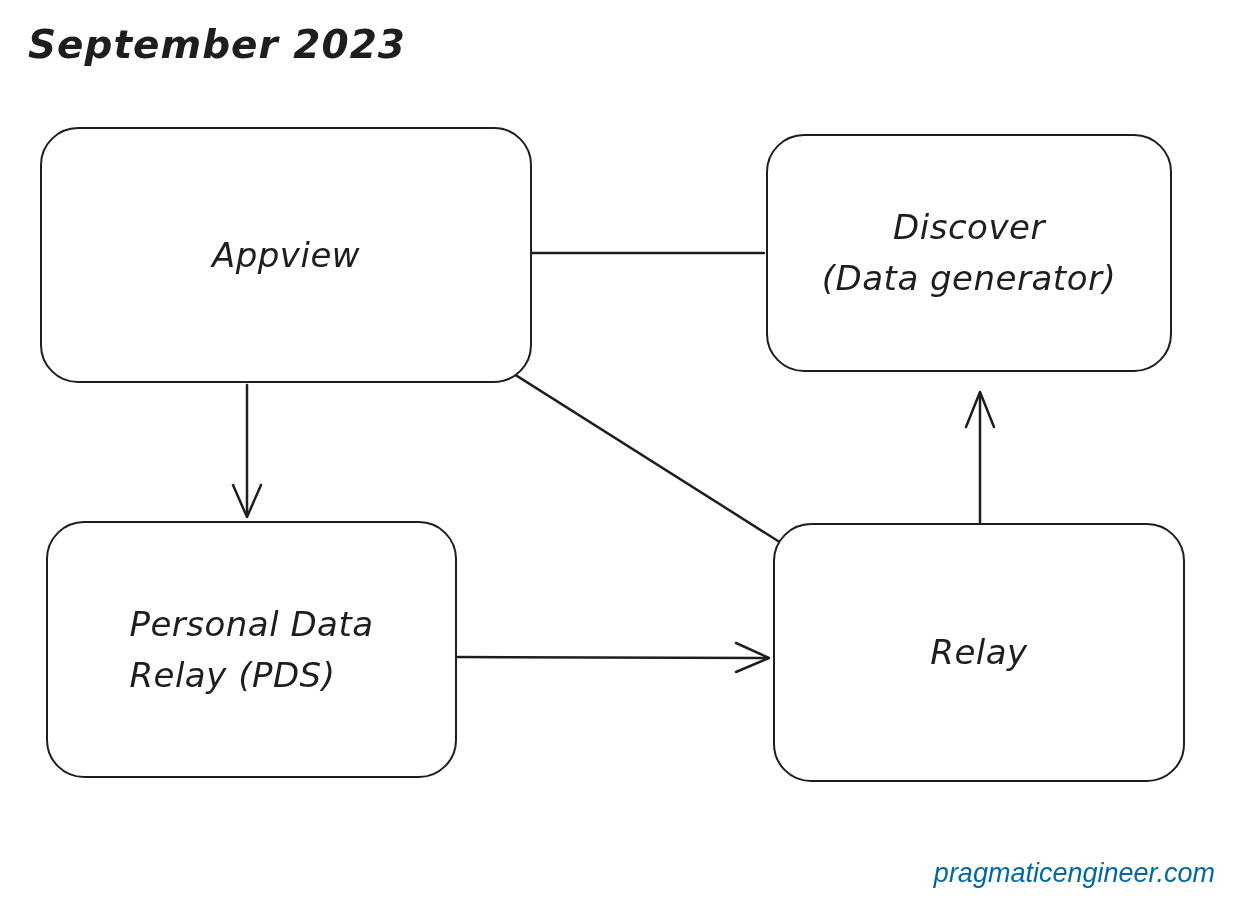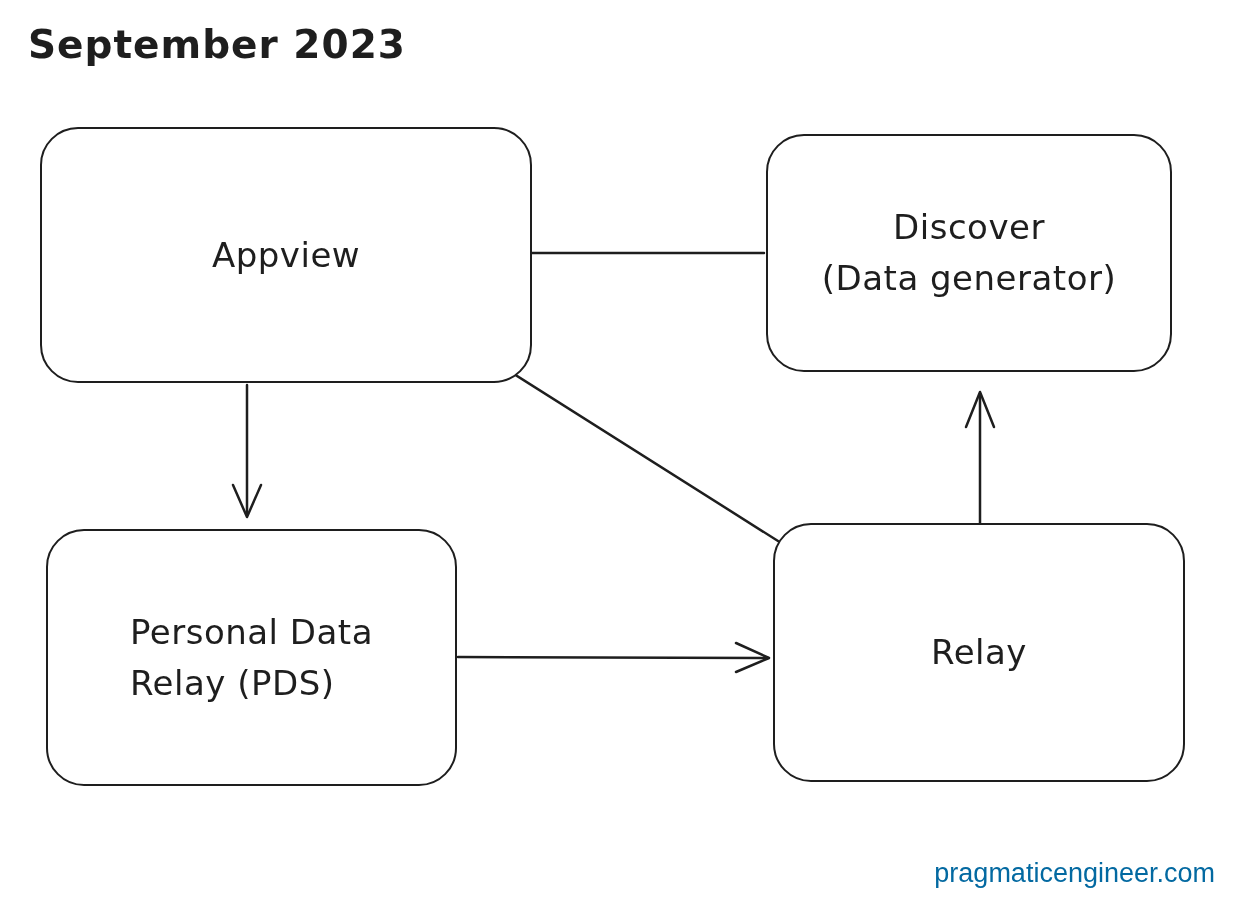--- a/index.html
+++ b/index.html
@@ -8,20 +8,21 @@
     background: #ffffff;
   }
   .canvas {
     position: relative;
     width: 1248px;
     height: 922px;
     background: #ffffff;
     overflow: hidden;
     font-family: "DejaVu Sans", sans-serif;
     color: #1e1e1e;
+    font-style: italic;
   }
   .title {
     position: absolute;
     left: 28px;
     top: 22px;
     font-size: 39px;
     font-weight: 600;
     letter-spacing: 1px;
   }
   .arrows {
@@ -42,21 +43,21 @@
     box-sizing: border-box;
   }
   .node-label {
     font-size: 34px;
     line-height: 1.5;
     letter-spacing: 0.5px;
     text-align: center;
   }
   .node-appview  { left: 40px;  top: 127px; width: 492px; height: 256px; }
   .node-discover { left: 766px; top: 134px; width: 406px; height: 238px; }
-  .node-pds      { left: 46px;  top: 521px; width: 411px; height: 257px; margin-top: 8px; }
+  .node-pds      { left: 46px;  top: 521px; width: 411px; height: 257px; }
   .node-relay    { left: 773px; top: 523px; width: 412px; height: 259px; }
   .node-pds .node-label { text-align: left; }
   .watermark {
     position: absolute;
     right: 33px;
     top: 858px;
     font-family: "Liberation Sans", sans-serif;
     font-size: 27px;
     font-weight: 400;
   }

